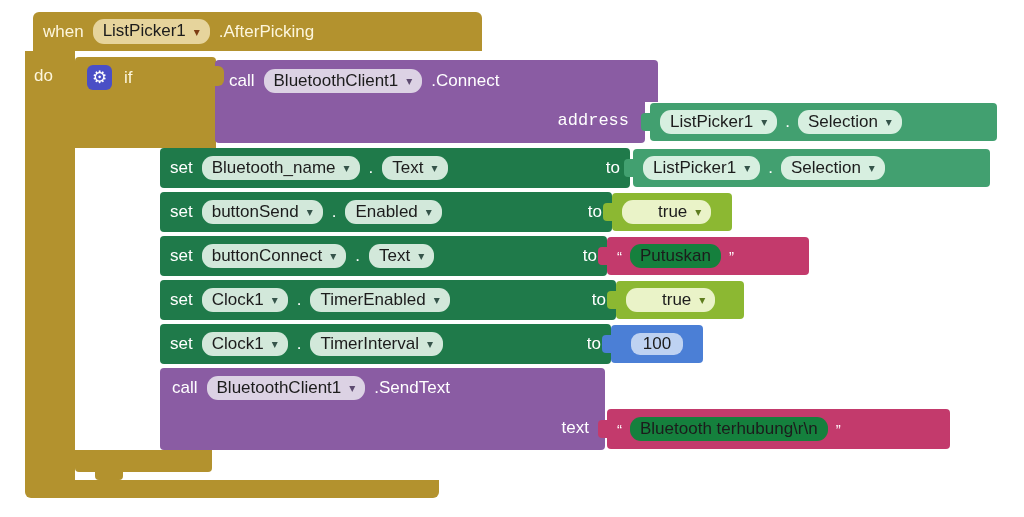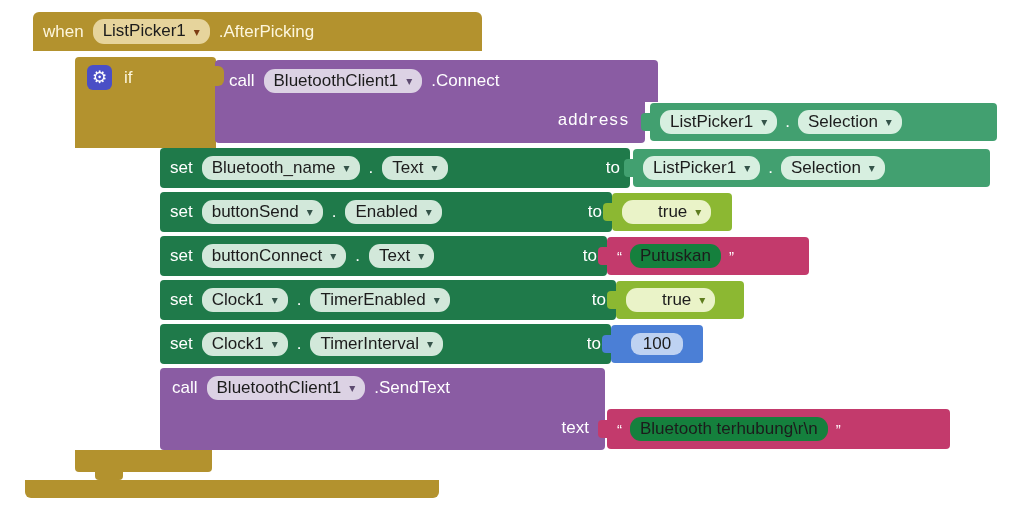--- a/index.html
+++ b/index.html
@@ -60,20 +60,23 @@
 
   <div class="abs gold row rt" style="left:25px;top:12px;width:449px;height:39px;margin-left:8px;">
     <span class="label">when</span>
     <span class="field f-gold">
       <span>ListPicker1</span>
       <span class="arrow a-gold">▾</span>
     </span>
     <span class="label">.AfterPicking</span>
   </div>
 
+  <div class="abs gold" style="left:25px;top:51px;width:50px;height:429px;">
+    <span class="label" style="position:absolute;left:9px;top:15px;">do</span>
+  </div>
 
   <div class="abs gold rb" style="left:25px;top:480px;width:414px;height:18px;"></div>
 
   <div class="abs gold" style="left:75px;top:57px;width:141px;height:91px;border-radius:4px 4px 0 0;">
     <div style="display:flex;align-items:center;gap:12px;padding:8px 0 0 12px;">
       <span class="gear">
         <span>⚙</span>
       </span>
       <span class="label">if</span>
     </div>

